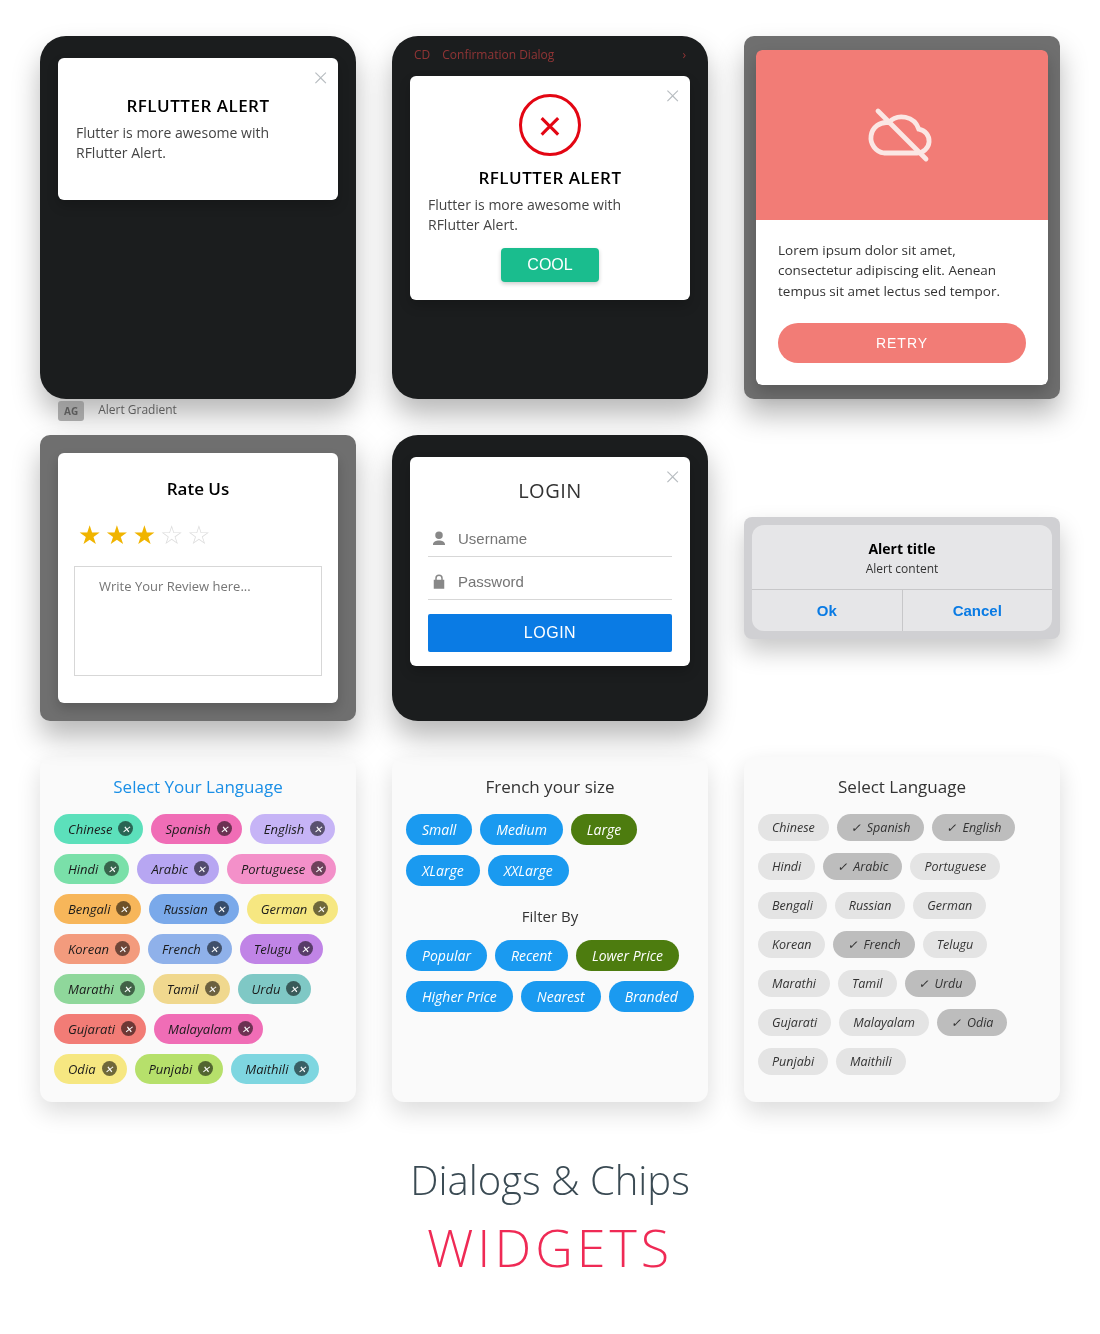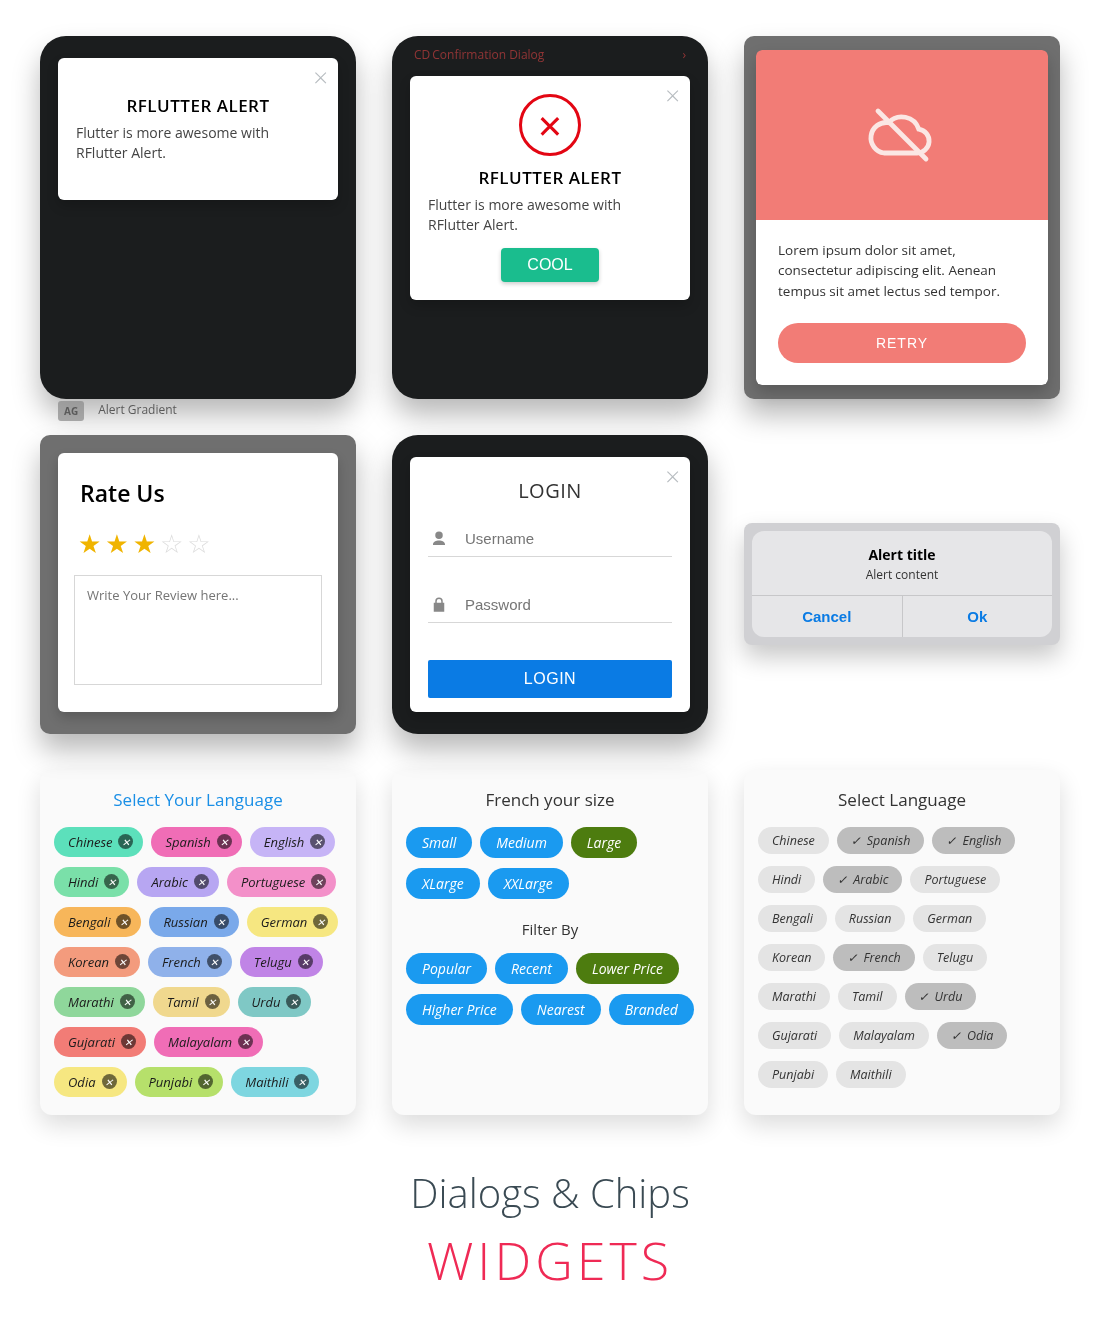--- a/index.html
+++ b/index.html
@@ -15,29 +15,29 @@
   .alert-body { text-align: left; font-size: 14px; color: #444; margin-top: 6px; line-height: 1.4; }
   .cool-btn { display: block; margin: 14px auto 4px; background: #1abd8e; color: #fff; border: 0; border-radius: 4px; padding: 8px 26px; font-size: 16px; box-shadow: 0 2px 4px rgba(0,0,0,.2); cursor: pointer; }
   .circle-x { width: 62px; height: 62px; border: 3px solid #e30613; border-radius: 50%; margin: 4px auto 10px; display: flex; align-items: center; justify-content: center; color: #e30613; font-size: 32px; }
 
   
   .cloud-top { background: #f27c76; height: 170px; border-radius: 6px 6px 0 0; display: flex; align-items: center; justify-content: center; }
   .cloud-body { background: #fff; padding: 20px 22px 22px; border-radius: 0 0 6px 6px; font-size: 13.5px; color: #333; line-height: 1.5; }
   .retry-btn { display: block; width: 100%; margin-top: 22px; background: #f27c76; color: #fff; border: 0; border-radius: 24px; padding: 12px 0; font-size: 14px; letter-spacing: 1px; cursor: pointer; }
 
   
-  .rate-title { font-size: 23px; font-weight: 600; margin: 10px 6px 16px; }
+  .rate-title { font-size: 17px; font-weight: 600; margin: 10px 6px 16px; text-align: center; }
   .stars { display: flex; gap: 4px; margin: 0 4px 14px; }
   .star { font-size: 26px; color: #ddd; }
   .star.on { color: #f0b400; }
-  .review-area { border: 1px solid #d7d7d7; width: 100%; height: 110px; padding: 10px 12px; font-size: 13px; color: #888; resize: none; font-family: inherit; }
+  .review-area { border: 1px solid #d7d7d7; width: 100%; height: 110px; padding: 10px 24px; font-size: 13px; color: #888; resize: none; font-family: inherit; }
 
   
   .login-title { text-align: center; font-size: 20px; margin: 6px 0 18px; color: #333; letter-spacing: .5px; }
-  .field { display: flex; align-items: center; gap: 17px; border-bottom: 1px solid #d7d7d7; padding: 8px 2px; margin-bottom: 31px; }
+  .field { display: flex; align-items: center; gap: 10px; border-bottom: 1px solid #d7d7d7; padding: 8px 2px; margin-bottom: 8px; }
   .field svg { width: 18px; height: 18px; fill: #888; }
   .field input { border: 0; outline: 0; flex: 1; font-size: 15px; color: #555; }
   .login-btn { width: 100%; background: #0a7be4; color: #fff; border: 0; padding: 10px 0; font-size: 16px; border-radius: 2px; margin-top: 6px; cursor: pointer; letter-spacing: .5px; }
 
   
   .ios-wrap { background: #d0d0d3; border-radius: 8px; padding: 8px; box-shadow: 0 12px 24px rgba(0,0,0,.22); position: relative; }
   .ios { background: #e6e6e8; border-radius: 12px; overflow: hidden; }
   .ios-top { padding: 14px 12px 12px; text-align: center; }
   .ios-title { font-weight: 700; font-size: 14px; }
   .ios-sub { font-size: 12px; color: #333; margin-top: 2px; }
@@ -77,21 +77,21 @@
       <div class="alert-title">RFLUTTER ALERT</div>
       <div class="alert-body">Flutter is more awesome with RFlutter Alert.</div>
     </div>
     <div class="hidden-row">
       <span class="tag">AG</span>
       <span>Alert Gradient</span>
     </div>
   </div>
 
   <div class="phone">
-    <div style="position:absolute; top:10px; left:22px; right:22px; color:#c43; font-size:12px; display:flex; gap:2px; opacity:.6;">
+    <div style="position:absolute; top:10px; left:22px; right:22px; color:#c43; font-size:12px; display:flex; gap:12px; opacity:.6;">
       <span style="color:#d44;">CD</span>
       <span style="color:#d44;">Confirmation Dialog</span>
       <span style="margin-left:auto; color:#d44;">›</span>
     </div>
     <div class="dialog" style="margin-top:18px;">
       <span class="close">×</span>
       <div class="circle-x">✕</div>
       <div class="alert-title" style="margin-top:6px;">RFLUTTER ALERT</div>
       <div class="alert-body">Flutter is more awesome with RFlutter Alert.</div>
       <button class="cool-btn">COOL</button>
@@ -148,22 +148,22 @@
   </div>
 
   <div style="align-self:center;">
     <div class="ios-wrap">
       <div class="ios">
         <div class="ios-top">
           <div class="ios-title">Alert title</div>
           <div class="ios-sub">Alert content</div>
         </div>
         <div class="ios-btns">
+          <button>Ok</button>
           <button>Cancel</button>
-          <button>Ok</button>
         </div>
       </div>
     </div>
   </div>
 
   <div class="card">
     <div class="card-title blue">Select Your Language</div>
     <div class="chips" id="chips-lang">
         <span class="chip" style="background: rgb(92, 224, 187);">
           <span>Chinese</span>

